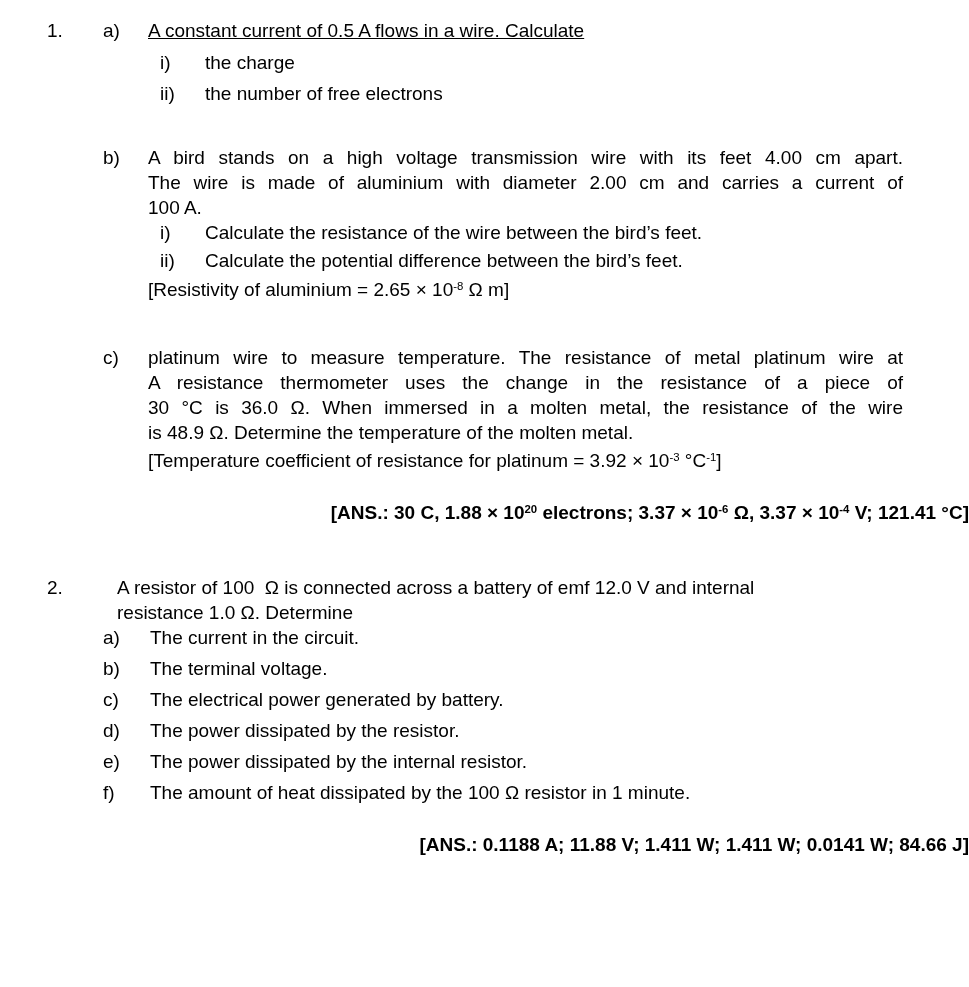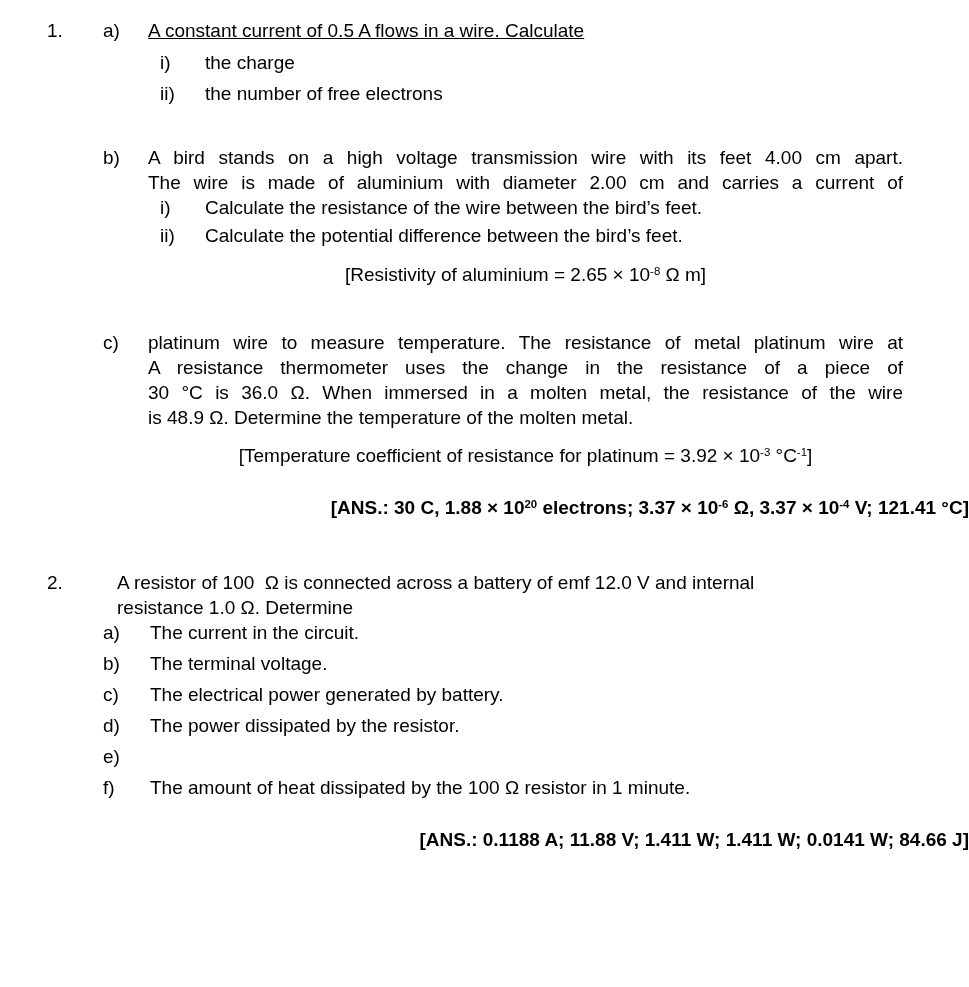--- a/index.html
+++ b/index.html
@@ -48,21 +48,21 @@
   .letter .llabel { flex: 0 0 47px; width: 47px; line-height: 26px; }
   .letter .ltext  { line-height: 26px; }
 
   
   .mt-item-first { margin-top: 6px; }
   .mt-item { margin-top: 5px; }
   .mt-outro { margin-top: 4px; }
   .part-b { margin-top: 38px; }
   .part-c { margin-top: 42px; }
   .b-item2 { margin-top: 2px; }
-  .note { margin-top: 13px; line-height: 26px; text-align: center; }
+  .note { margin-top: 3px; line-height: 26px; }
   .ans {
     font-weight: bold;
     line-height: 26px;
     white-space: nowrap;
     text-align: right;
   }
   .ans1 { margin-top: 26px; margin-left: 143px; }
   .ans2 { margin-top: 26px; margin-left: 196px; }
   .problem2 { margin-top: 49px; }
   .p2line { line-height: 25px; margin-left: 24px; }
@@ -99,20 +99,21 @@
             <div class="rtext">the number of free electrons</div>
           </div>
         </div>
       </div>
 
       <div class="row part-b">
         <div class="part-label">b)</div>
         <div class="part-body">
           <div class="pline">A bird stands on a high voltage transmission wire with its feet 4.00 cm apart.</div>
           <div class="pline">The wire is made of aluminium with diameter 2.00 cm and carries a current of</div>
+          <div class="pline last">100 A.</div>
           <div class="roman">
             <div class="rlabel">i)</div>
             <div class="rtext">Calculate the resistance of the wire between the bird’s feet.</div>
           </div>
           <div class="roman b-item2">
             <div class="rlabel">ii)</div>
             <div class="rtext">Calculate the potential difference between the bird’s feet.</div>
           </div>
           <div class="note"><span>[Resistivity of aluminium = 2.65 × 10</span><sup>-8</sup><span> Ω m]</span></div>
         </div>
@@ -152,20 +153,21 @@
       <div class="letter l-item">
         <div class="llabel">c)</div>
         <div class="ltext">The electrical power generated by battery.</div>
       </div>
       <div class="letter l-item">
         <div class="llabel">d)</div>
         <div class="ltext">The power dissipated by the resistor.</div>
       </div>
       <div class="letter l-item">
         <div class="llabel">e)</div>
+        <div class="ltext">The power dissipated by the internal resistor.</div>
       </div>
       <div class="letter l-item">
         <div class="llabel">f)</div>
         <div class="ltext">The amount of heat dissipated by the 100 Ω resistor in 1 minute.</div>
       </div>
     </div>
   </div>
 
   <div class="ans ans2">[ANS.: 0.1188 A; 11.88 V; 1.411 W; 1.411 W; 0.0141 W; 84.66 J]</div>
 

